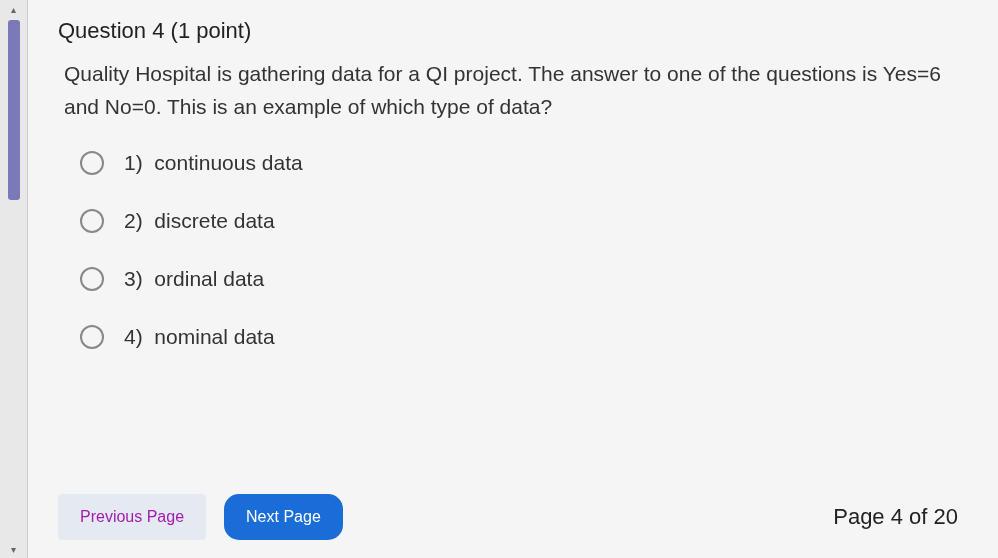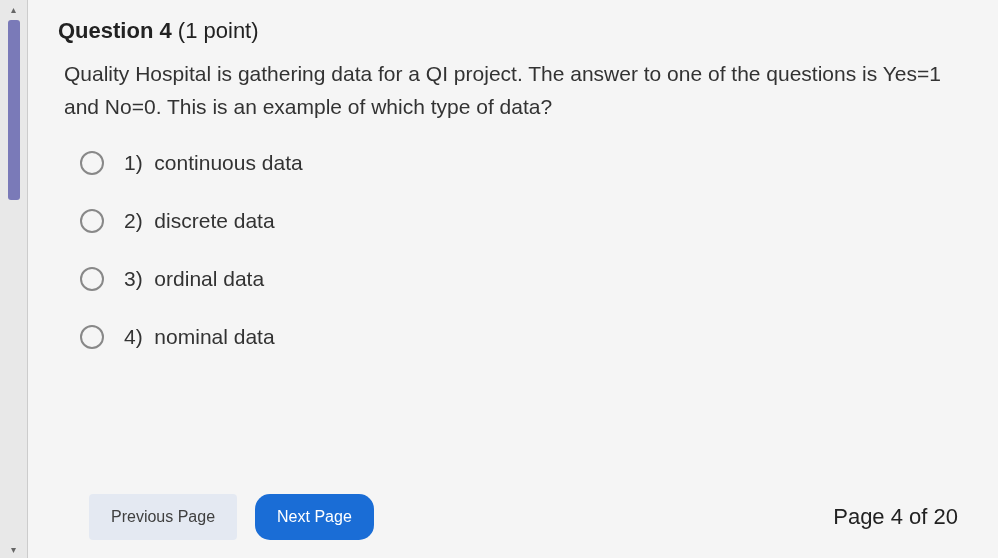--- a/index.html
+++ b/index.html
@@ -52,21 +52,21 @@
       display: flex;
       flex-direction: column;
       position: relative;
     }
     .question-header {
       font-size: 22px;
       color: #222;
       margin-bottom: 14px;
     }
     .question-header .qnum {
-      font-weight: 700;
+      font-weight: 400;
       text-align: right;
     }
     .question-header .points {
       font-weight: 400;
     }
     .question-text {
       font-size: 21px;
       color: #333;
       line-height: 1.55;
       margin-bottom: 28px;
@@ -106,23 +106,22 @@
     .btn {
       padding: 14px 22px;
       font-size: 16px;
       border: none;
       border-radius: 4px;
       cursor: pointer;
       margin-right: 18px;
     }
     .btn-prev {
       background: #e4e9f2;
-      color: #404040;
+      color: #a21caf;
       font-weight: 500;
-      margin-left: 31px;
     }
     .btn-next {
       background: #1a6dd6;
       color: #fff;
       font-weight: 500;
       border-radius: 15px;
     }
     .page-indicator {
       margin-left: auto;
       font-size: 22px;
@@ -139,21 +138,21 @@
 </div>
 
 <div class="content">
 
   <div class="question-header">
     <span class="qnum">Question</span>
     <span class="qnum">4</span>
     <span class="points">(1 point)</span>
   </div>
 
-  <div class="question-text">Quality Hospital is gathering data for a QI project. The answer to one of the questions is Yes=1 and No=0. This is an example of which type of data?</div>
+  <div class="question-text">Quality Hospital is gathering data for a QI project. The answer to one of the questions is Yes=6 and No=0. This is an example of which type of data?</div>
 
   <div class="options">
     <label class="option">
       <span class="radio"></span>
       <span class="option-label">
         <span>1)</span>&nbsp;&nbsp;<span>continuous data</span>
       </span>
     </label>
     <label class="option">
       <span class="radio"></span>

